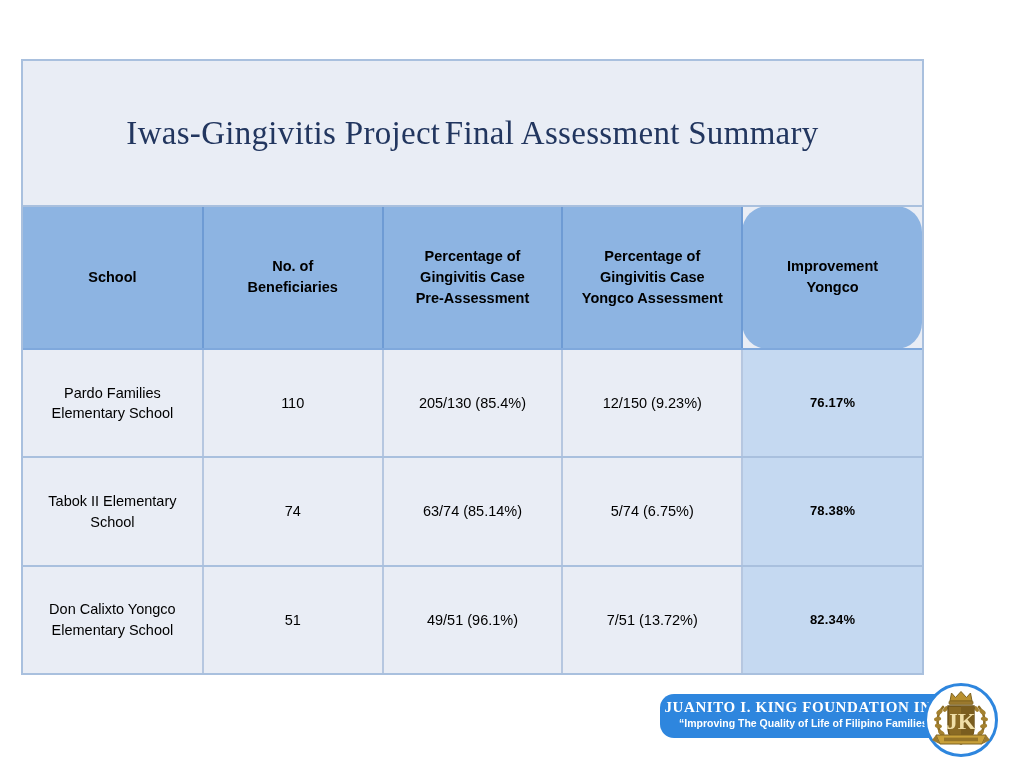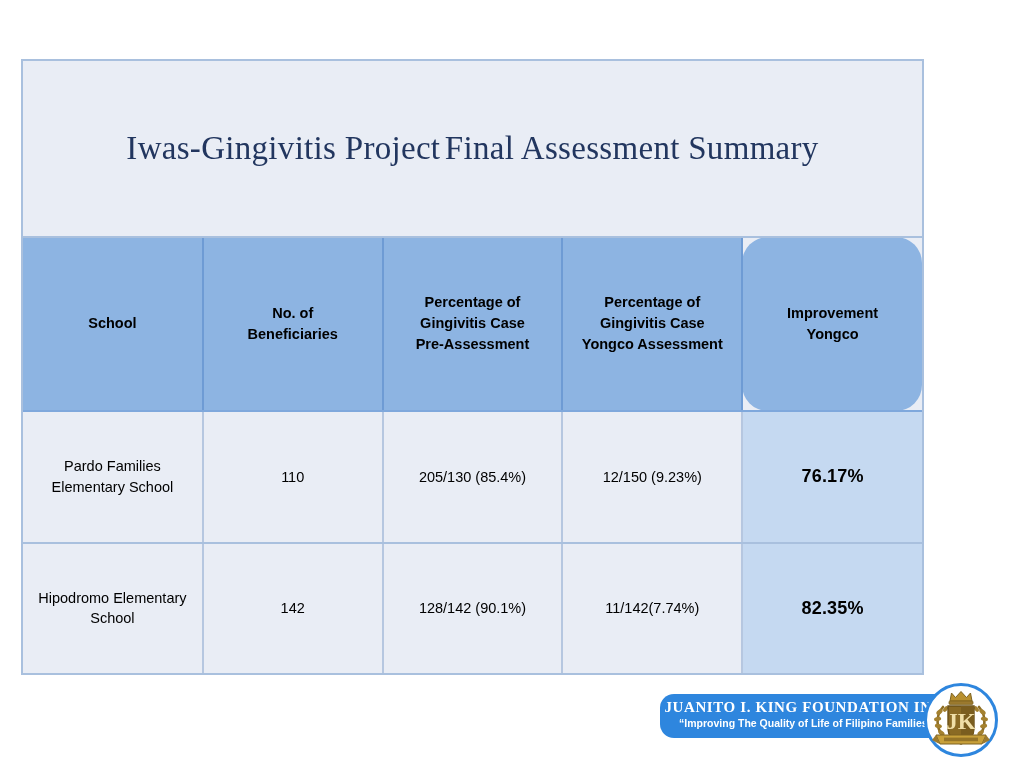--- a/index.html
+++ b/index.html
@@ -87,21 +87,21 @@
     line-height: 1.42;
     padding: 0 7px !important;
   }
   .body-row:last-child td {
     border-bottom: none;
   }
   .body-row td.improve {
     background: #C5D9F1;
     border-right: none;
     font-weight: bold;
-    font-size: 18px;
+    font-size: 13px;
     letter-spacing: 0.2px;
   }
   .cell-line { display: block; }
 
   
   .logo-block {
     position: absolute;
     left: 660px;
     top: 683px;
     width: 350px;
@@ -188,33 +188,42 @@
         <td>
           <span class="cell-line">Pardo Families</span>
           <span class="cell-line">Elementary School</span>
         </td>
         <td>110</td>
         <td>205/130 (85.4%)</td>
         <td>12/150 (9.23%)</td>
         <td class="improve">76.17%</td>
       </tr>
 
+
+
       <tr class="body-row">
         <td>
-          <span class="cell-line">Hipodromo Elementary</span>
-          <span class="cell-line">School</span>
-        </td>
-        <td>142</td>
-        <td>128/142 (90.1%)</td>
-        <td>11/142(7.74%)</td>
-        <td class="improve">82.35%</td>
-      </tr>
-
-
-
+          <span class="cell-line">Tabok II Elementary School</span>
+        </td>
+        <td>74</td>
+        <td>63/74 (85.14%)</td>
+        <td>5/74 (6.75%)</td>
+        <td class="improve">78.38%</td>
+      </tr>
+
+      <tr class="body-row">
+        <td>
+          <span class="cell-line">Don Calixto Yongco</span>
+          <span class="cell-line">Elementary School</span>
+        </td>
+        <td>51</td>
+        <td>49/51 (96.1%)</td>
+        <td>7/51 (13.72%)</td>
+        <td class="improve">82.34%</td>
+      </tr>
 
     </tbody>
       </table>
   </div>
 
   <div class="logo-block">
     <div class="logo-pill">
       <div class="logo-name">JUANITO I. KING FOUNDATION INC.</div>
       <div class="logo-tag">“Improving The Quality of Life of Filipino Families”</div>
     </div>

